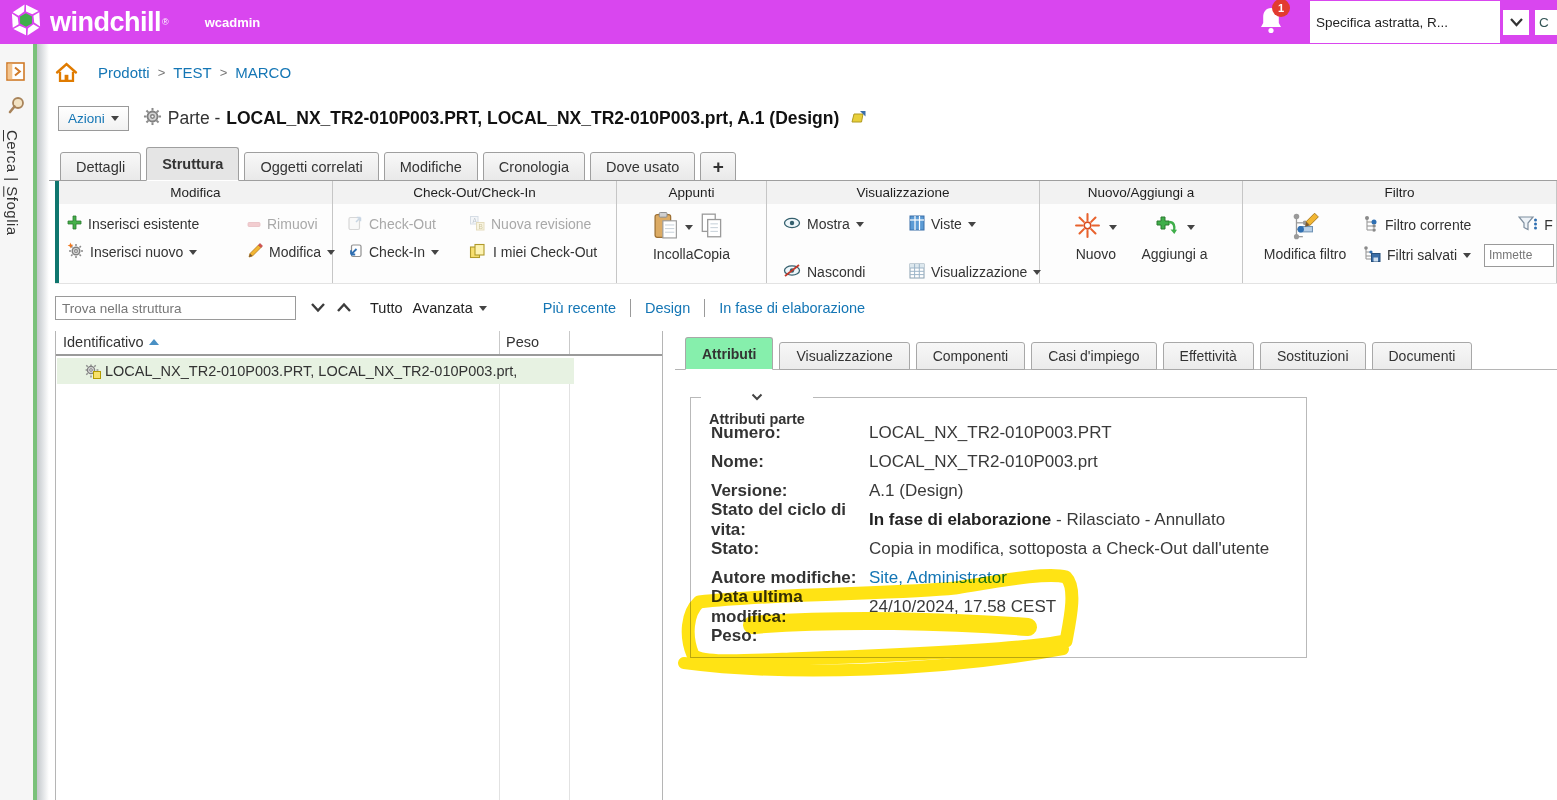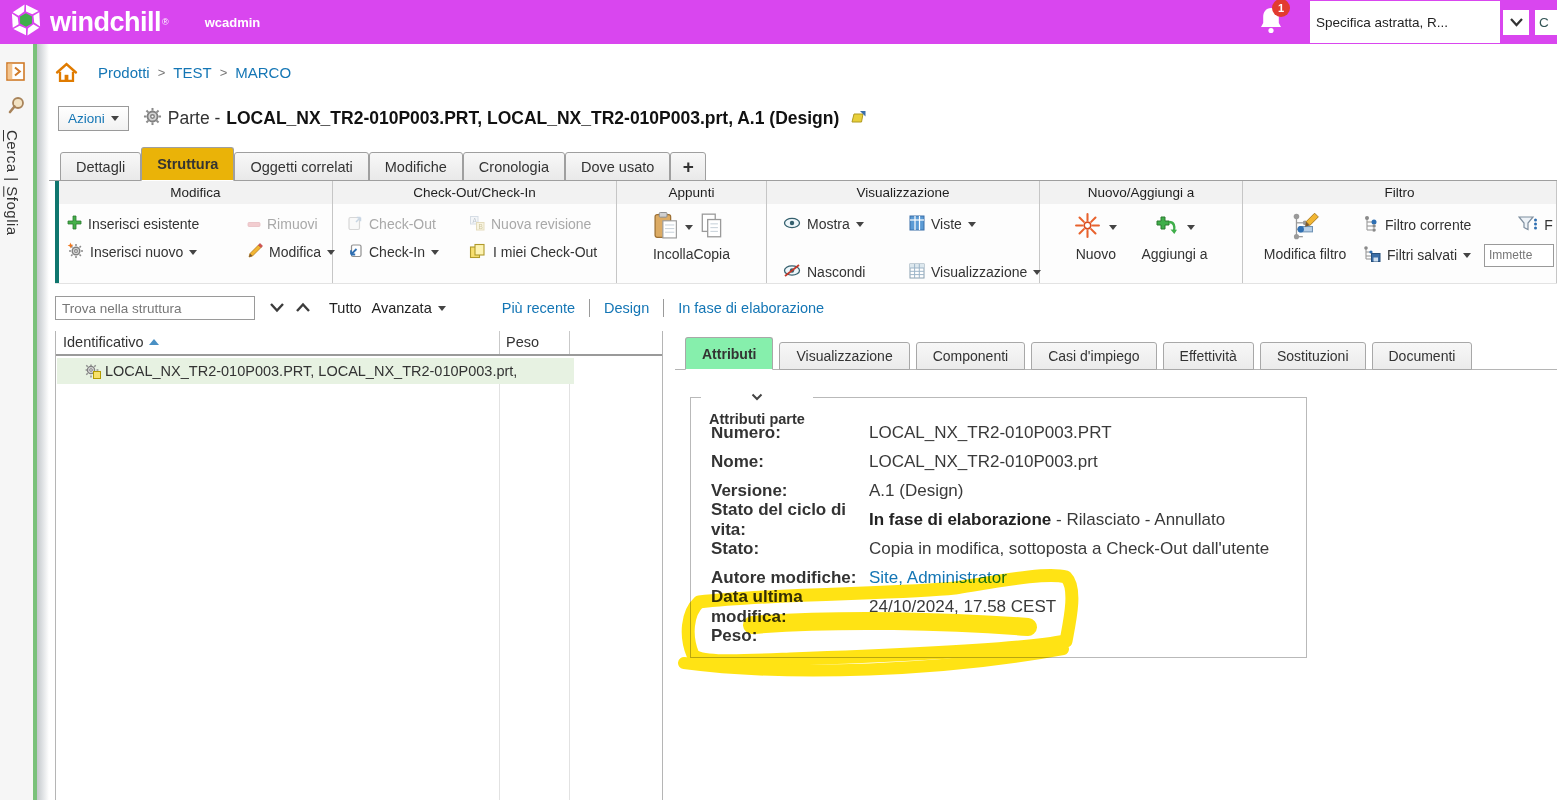--- a/index.html
+++ b/index.html
@@ -48,24 +48,24 @@
   .titlerow { position:absolute; left:58px; top:106px; display:flex; align-items:center; }
   .btn-azioni { display:inline-flex; align-items:center; gap:6px; border:1px solid #9a9a9a;
     background:linear-gradient(#fff,#f1f1f1); padding:4px 9px; font-size:13.5px; color:#1476b5;
     cursor:pointer; }
   .obj-title { margin-left:14px; display:flex; align-items:center; gap:6px; font-size:17.5px; color:#333; }
   .obj-title b { color:#111; font-weight:700; }
   .caret { display:inline-block; width:0; height:0; border-left:4px solid transparent;
     border-right:4px solid transparent; border-top:5px solid #444; }
 
   
-  .tabs { position:absolute; left:60px; top:147px; height:34px; display:flex; align-items:flex-end; }
+  .tabs { position:absolute; left:60px; top:147px; height:34px; display:flex; align-items:flex-end; gap:5px; }
   .tab { height:29px; padding:0 15px; display:flex; align-items:center; background:linear-gradient(#f8f8f8,#e9e9e9);
     border:1px solid #9f9f9f; border-radius:3px 3px 0 0; font-size:14.5px; color:#333; cursor:pointer; }
-  .tab.active { height:34px; background:#eab308; font-weight:700; border-bottom:1px solid #fff;
+  .tab.active { height:34px; background:#e5e5e5; font-weight:700; border-bottom:1px solid #fff;
     position:relative; z-index:3; }
   .tab.addtab { width:36px; justify-content:center; font-size:19px; font-weight:700; padding:0; }
   .tabline { position:absolute; left:49px; top:180px; width:1508px; height:1px; background:#9f9f9f; z-index:1; }
 
   
   .toolbar { position:absolute; left:55px; top:181px; width:1502px; height:103px; display:flex;
     background:#fdfdfd; border-bottom:1px solid #e3e3e3; z-index:2; }
   .tb-sec { border-right:1px solid #c6c6c6; height:100%; }
   .tb-sec:first-child { border-left:4px solid #0f766e; }
   .tb-title { height:23px; background:#f2f2f2; display:flex; align-items:center; justify-content:center;
@@ -87,21 +87,21 @@
   .sec-nuovo { width:203px; } .sec-nuovo .tb-body { display:flex; justify-content:center; gap:24px; }
   .sec-filtro { width:314px; overflow:hidden; } .sec-filtro .tb-body { display:flex; padding-left:14px; }
   .filtro-right { margin-left:10px; }
   .filtro-row { display:flex; align-items:center; gap:5px; height:30px; font-size:14px; color:#333; }
   .immette { width:70px; height:23px; border:1px solid #9a9a9a; font-size:12px; padding:0 4px;
     color:#444; margin-left:8px; font-family:"Liberation Sans",sans-serif; }
   .immette::placeholder { color:#777; }
 
   
   .structbar { position:absolute; left:55px; top:295px; display:flex; align-items:center; height:26px; }
-  .find-input { width:200px; height:24px; border:1px solid #9a9a9a; font-size:13.5px; padding:0 6px;
+  .find-input { width:241px; height:24px; border:1px solid #9a9a9a; font-size:13.5px; padding:0 6px;
     color:#333; font-family:"Liberation Sans",sans-serif; }
   .find-input::placeholder { color:#777; }
   .chev-btn { margin-left:10px; cursor:pointer; display:flex; align-items:center; }
   .sb-txt { font-size:14.5px; color:#222; margin-left:18px; cursor:pointer; display:flex; align-items:center; gap:6px; }
   .sb-link { font-size:14.5px; color:#1476b5; cursor:pointer; }
   .vdiv { width:1px; height:18px; background:#9a9a9a; margin:0 14px; }
 
   
   .tree-panel { position:absolute; left:55px; top:331px; width:608px; height:469px;
     border-left:1px solid #b5b5b5; border-right:1px solid #b5b5b5; background:#fff; }

